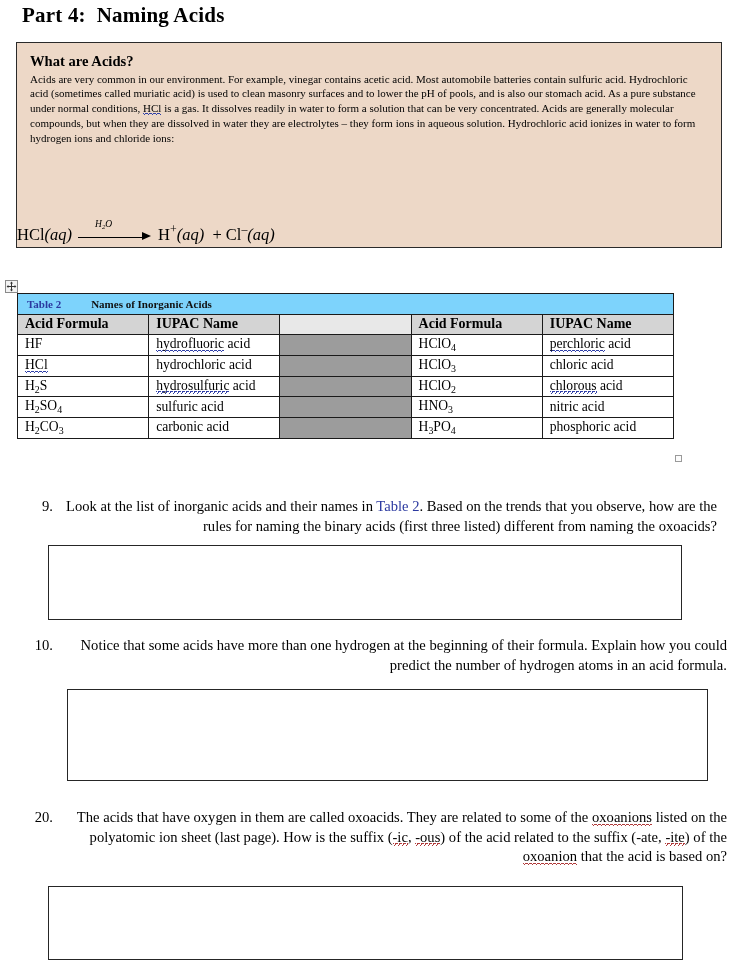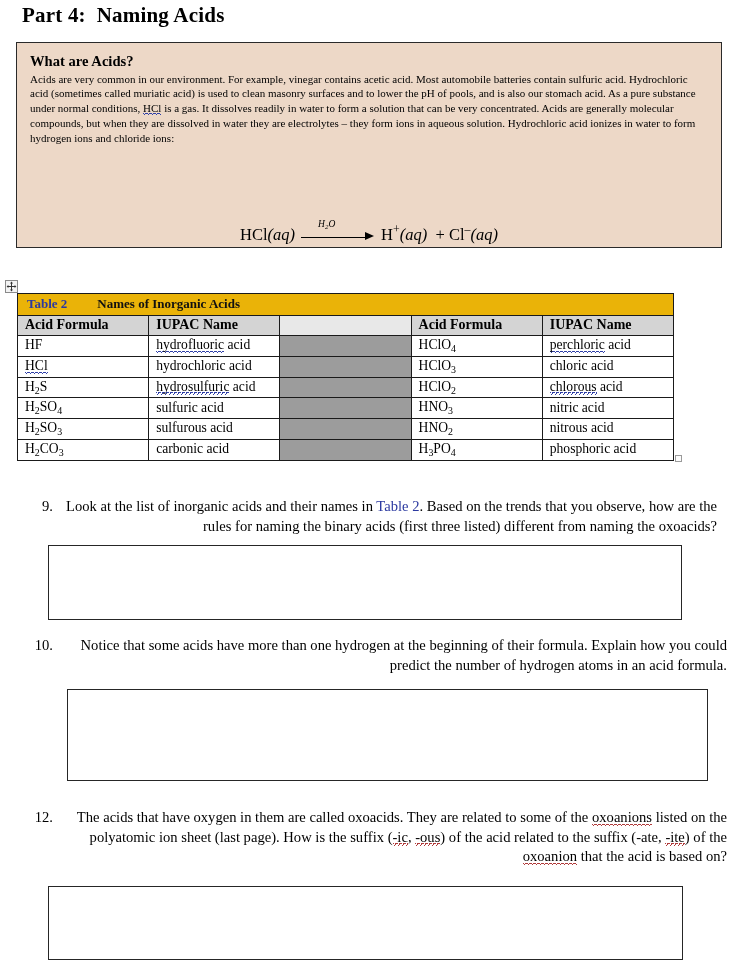--- a/index.html
+++ b/index.html
@@ -70,21 +70,21 @@
     background-position: 0 100%;
     padding-bottom: 1px;
   }
 
   
   .equation {
     position: absolute;
     left: 0;
     right: 0;
     top: 179px;
-    text-align: center;
+    text-align: left;
     font-size: 16.5px;
     white-space: nowrap;
   }
   .equation .it { font-style: italic; }
   .eq-arrow {
     display: inline-block;
     position: relative;
     width: 74px;
     height: 16px;
     vertical-align: middle;
@@ -147,24 +147,24 @@
   table.acids td, table.acids th {
     border: 1px solid #1a1a1a;
     padding: 1px 5px 2px 14px;
     text-align: left;
     vertical-align: middle;
     font-weight: normal;
     height: 18px;
     box-sizing: border-box;
   }
   .caption-cell {
-    background: #eab308;
+    background: #7dd3fc;
     padding: 2px 5px 3px 9px !important;
     height: 21px !important;
-    font-size: 13px;
+    font-size: 11px;
   }
   .caption-cell .tbl-label {
     color: #2B39A0;
     font-weight: bold;
   }
   .caption-cell .tbl-title {
     font-weight: bold;
     color: #111;
     margin-left: 30px;
   }
@@ -286,27 +286,20 @@
           <td class="n-cell"><span class="sp-blue">chlorous</span><span> acid</span></td>
         </tr>
         <tr>
           <td class="f-cell"><span>H</span><sub>2</sub><span>SO</span><sub>4</sub></td>
           <td class="n-cell"><span>sulfuric acid</span></td>
           <td class="gap-cell"></td>
           <td class="f-cell"><span>HNO</span><sub>3</sub></td>
           <td class="n-cell"><span>nitric acid</span></td>
         </tr>
         <tr>
-          <td class="f-cell"><span>H</span><sub>2</sub><span>SO</span><sub>3</sub></td>
-          <td class="n-cell"><span>sulfurous acid</span></td>
-          <td class="gap-cell"></td>
-          <td class="f-cell"><span>HNO</span><sub>2</sub></td>
-          <td class="n-cell"><span>nitrous acid</span></td>
-        </tr>
-        <tr>
           <td class="f-cell"><span>H</span><sub>2</sub><span>CO</span><sub>3</sub></td>
           <td class="n-cell"><span>carbonic acid</span></td>
           <td class="gap-cell"></td>
           <td class="f-cell"><span>H</span><sub>3</sub><span>PO</span><sub>4</sub></td>
           <td class="n-cell"><span>phosphoric acid</span></td>
         </tr>
       </tbody>
   </table>
 </div>
 
@@ -318,16 +311,16 @@
 </div>
 <div class="answer-box" style="left:48px; top:545px; width:634px; height:75px;"></div>
 
 <div class="question" id="q10" style="left:27px; top:636px; width:700px;">
   <span class="q-num">10.</span>
   <span class="q-text">Notice that some acids have more than one hydrogen at the beginning of their formula.  Explain how you could predict the number of hydrogen atoms in an acid formula.</span>
 </div>
 <div class="answer-box" style="left:67px; top:689px; width:641px; height:92px;"></div>
 
 <div class="question" id="q11" style="left:27px; top:808px; width:700px;">
-  <span class="q-num">12.</span>
+  <span class="q-num">20.</span>
   <span class="q-text">The acids that have oxygen in them are called oxoacids.  They are related to some of the <span class="sp-red">oxoanions</span> listed on the polyatomic ion sheet (last page).  How is the suffix (<span class="q-it sp-red">-ic</span>, <span class="q-it sp-red">-ous</span>) of the acid related to the suffix (<span class="q-it">-ate</span>, <span class="q-it sp-red">-ite</span>) of the <span class="sp-red">oxoanion</span> that the acid is based on?</span>
 </div>
 <div class="answer-box" style="left:48px; top:886px; width:635px; height:74px;"></div>
 
 </body></html>

